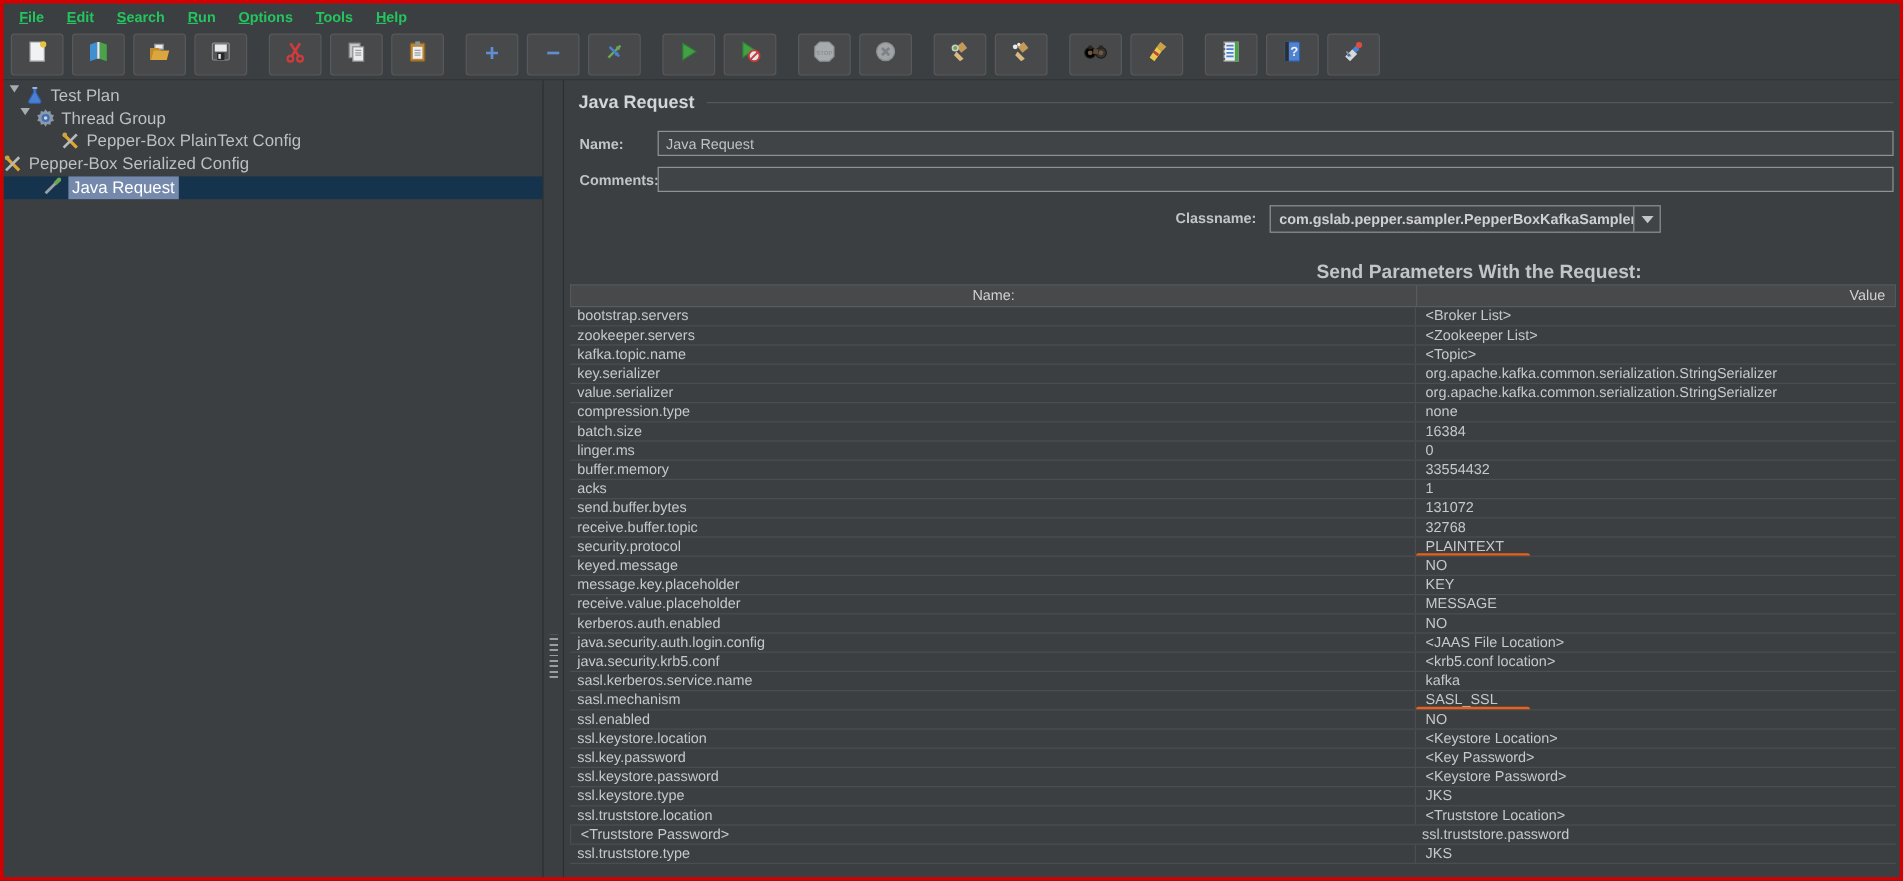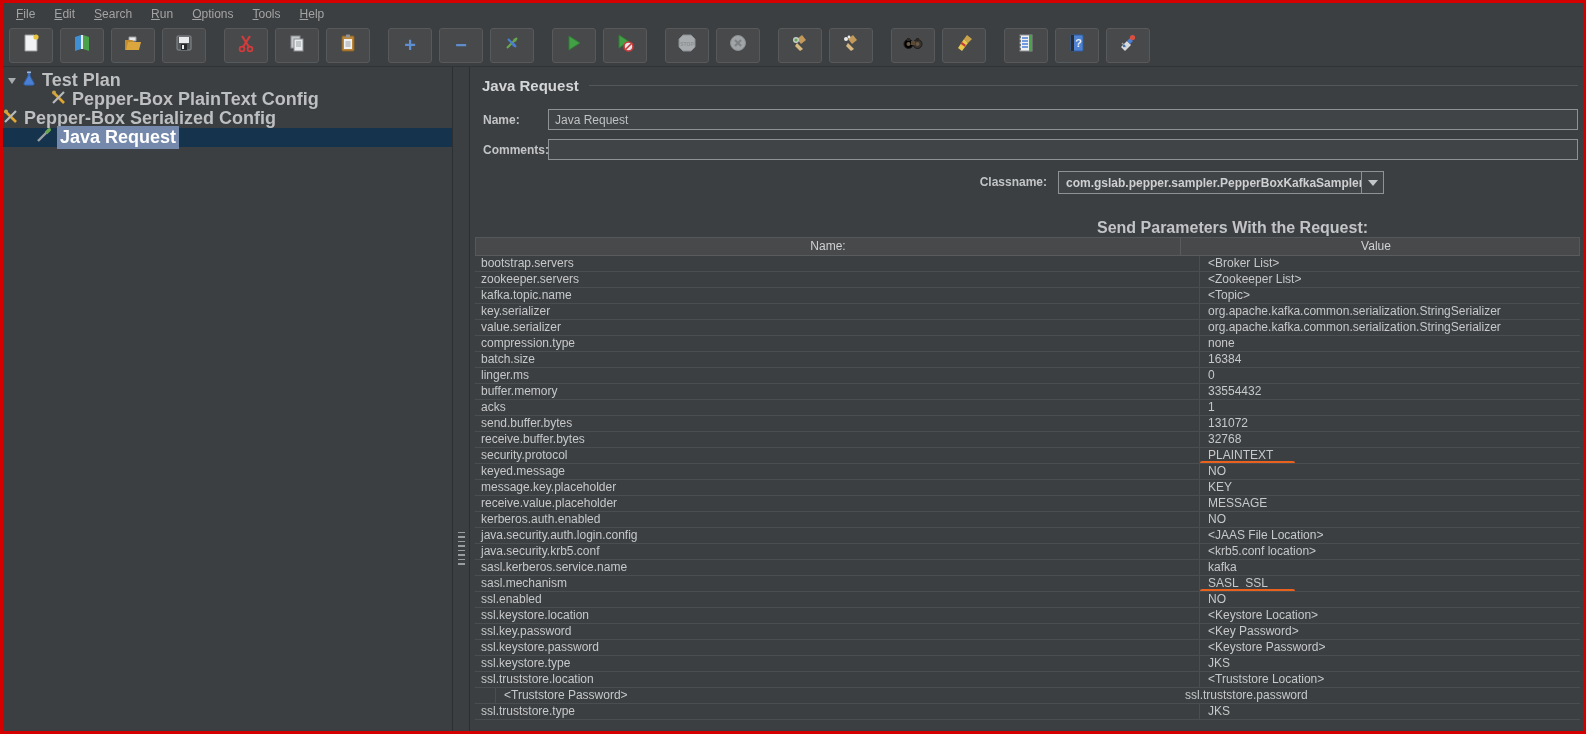--- a/index.html
+++ b/index.html
@@ -4,30 +4,30 @@
 <style>
   html,body{margin:0;padding:0;background:#2b2b2b;}
   *{box-sizing:border-box;}
   .screen{
     position:relative;width:1586px;height:734px;
     border:3px solid #d40000;background:#3c3f41;
     font-family:"Liberation Sans",sans-serif;overflow:hidden;
   }
   
   .menubar{position:absolute;top:0;left:0;right:0;height:21px;display:flex;align-items:center;padding-left:4px;background:#3c3f41;}
-  .menu-item{padding:2px 10px 2px 9px;font-size:12px;font-weight:400;color:#a3a3a3;cursor:default;}
+  .menu-item{padding:2px 10px 2px 9px;font-size:12px;font-weight:700;color:#22c55e;cursor:default;}
   .menu-item .mn{text-decoration:underline;}
   
   .toolbar{position:absolute;top:21px;left:0;right:0;height:43px;background:#3c3f41;border-bottom:1px solid #313436;display:flex;align-items:center;padding-left:6px;}
   .tbtn{width:44px;height:35px;background:#47494b;border:1px solid #57595b;border-radius:3px;margin-right:7px;display:flex;align-items:center;justify-content:center;flex:none;}
   .tsep{width:11px;flex:none;}
   .glyph{font-size:20px;font-weight:700;color:#5f8fd0;line-height:1;}
   
   .tree{position:absolute;top:64px;left:0;width:450px;bottom:0;background:#3c3f41;border-right:1px solid #2c2f31;padding-top:4px;}
-  .tree-row{height:19px;display:flex;align-items:center;font-size:18px;color:#bdbfc1;white-space:nowrap;font-weight:bold;}
+  .tree-row{height:19px;display:flex;font-size:14px;color:#bdbfc1;white-space:nowrap;}
   .tree-row .arrow{width:0;height:0;border-left:4.5px solid transparent;border-right:4.5px solid transparent;border-top:6px solid #a6abb0;margin-right:5px;flex:none;}
   .tree-row svg{margin-right:5px;flex:none;}
   .tree-row.selected{background:#16334d;}
   .tree-row.selected .tlabel{background:#7489ab;color:#ffffff;padding:1px 3px;}
   
   .splitter{position:absolute;top:64px;left:451px;width:16px;bottom:0;background:#3c3f41;border-right:1px solid #2c2f31;cursor:col-resize;}
   .grip{position:absolute;top:462px;left:4px;width:7px;height:36px;
     background-image:repeating-linear-gradient(0deg,#a9aeb2 0 1.5px,transparent 1.5px 4.5px);opacity:.85;}
   
   .main{position:absolute;top:64px;left:468px;right:0;bottom:0;background:#3c3f41;}
@@ -38,25 +38,25 @@
   .combo{position:absolute;top:104px;left:587px;width:326px;height:23px;background:#414446;border:1px solid #8f9294;display:flex;align-items:center;}
   .combo .ctext{flex:1;font-size:12px;font-weight:700;color:#cdcfd1;padding:0 7px;white-space:nowrap;overflow:hidden;}
   .combo .carrow{width:22px;height:100%;border-left:1px solid #8f9294;display:flex;align-items:center;justify-content:center;flex:none;}
   .combo .carrow span{width:0;height:0;border-left:5px solid transparent;border-right:5px solid transparent;border-top:6px solid #c3c6c8;}
   .params-title{position:absolute;top:152px;left:626px;font-size:16px;font-weight:700;color:#c2c4c6;}
   
   .table{position:absolute;top:170px;left:4px;right:3px;}
   .thead{display:grid;grid-template-columns:704px 1fr;height:19px;background:#47494b;border:1px solid #55585b;border-bottom:1px solid #595c5f;}
   .thead .hcell{font-size:12px;color:#cfd1d3;line-height:17px;}
   .thead .hname{text-align:center;}
-  .thead .hvalue{text-align:center;padding-right:8px;border-left:1px solid #595c5f;}
+  .thead .hvalue{text-align:right;padding-right:8px;border-left:1px solid #595c5f;}
   .trow{display:grid;grid-template-columns:704px 1fr;height:16px;border-bottom:1px solid #4b4e51;}
   .tcell{font-size:12px;color:#c6c8ca;line-height:15px;white-space:nowrap;overflow:hidden;}
   .tname{padding-left:6px;}
-  .tvalue{padding-left:8px;border-left:1px solid #4b4e51;position:relative;margin-left:20px;}
+  .tvalue{padding-left:8px;border-left:1px solid #4b4e51;position:relative;}
   .tvalue.marked .mark-bar{position:absolute;left:0;bottom:-3px;width:95px;height:5px;background:#e8611d;border-radius:2px;z-index:3;}
 </style>
 </head>
 <body>
 
 <div class="screen">
 
   <div class="menubar">
     <span class="menu-item"><span class="mn">F</span><span>ile</span></span>
     <span class="menu-item"><span class="mn">E</span><span>dit</span></span>
@@ -225,20 +225,29 @@
 
   <div class="tree">
     <div class="tree-row" style="padding-left:5px">
       <span class="arrow"></span>
       <span><svg width="16" height="16">
             <path d="M7 2h2v4l4 7a1.5 1.5 0 01-1.3 2.2H4.3A1.5 1.5 0 013 13l4-7z" fill="#4a7fd4" stroke="#2f5fa8"></path>
             <rect x="6" y="1.5" width="4" height="1.6" fill="#9fb6d8"></rect>
           </svg></span>
       <span class="tlabel">Test Plan</span>
     </div>
+    <div class="tree-row" style="padding-left:14px">
+      <span class="arrow"></span>
+      <span><svg width="16" height="16">
+            <path d="M8 1l1.5 2.2L12 2.6l.4 2.6L15 6l-1.2 2.3L15 10.6l-2.6.8-.4 2.6-2.5-.6L8 15.6l-1.5-2.2-2.5.6-.4-2.6L1 10.6l1.2-2.3L1 6l2.6-.8.4-2.6 2.5.6z" fill="#8b99a8"></path>
+            <circle cx="8" cy="8.3" r="3.4" fill="#3f6fb5"></circle>
+            <circle cx="8" cy="8.3" r="1.5" fill="#cfd9e6"></circle>
+          </svg></span>
+      <span class="tlabel">Thread Group</span>
+    </div>
     <div class="tree-row" style="padding-left:48px">
       <span><svg width="16" height="16">
             <path d="M2 3l11 11" stroke="#e0a62f" stroke-width="2.6"></path>
             <path d="M13 3L2 14" stroke="#b7babd" stroke-width="2.2"></path>
             <circle cx="3" cy="3.5" r="2" fill="#caa24a"></circle>
           </svg></span>
       <span class="tlabel">Pepper-Box PlainText Config</span>
     </div>
     <div class="tree-row" style="">
       <span><svg width="16" height="16">
@@ -338,21 +347,21 @@
             <span class="tcell tname">acks</span>
             <span class="tcell tvalue">1</span>
           </div>
 
           <div class="trow">
             <span class="tcell tname">send.buffer.bytes</span>
             <span class="tcell tvalue">131072</span>
           </div>
 
           <div class="trow">
-            <span class="tcell tname">receive.buffer.bytes</span>
+            <span class="tcell tname">receive.buffer.topic</span>
             <span class="tcell tvalue">32768</span>
           </div>
 
           <div class="trow">
             <span class="tcell tname">security.protocol</span>
             <span class="tcell tvalue marked">PLAINTEXT<span class="mark-bar"></span></span>
           </div>
 
           <div class="trow">
             <span class="tcell tname">keyed.message</span>

